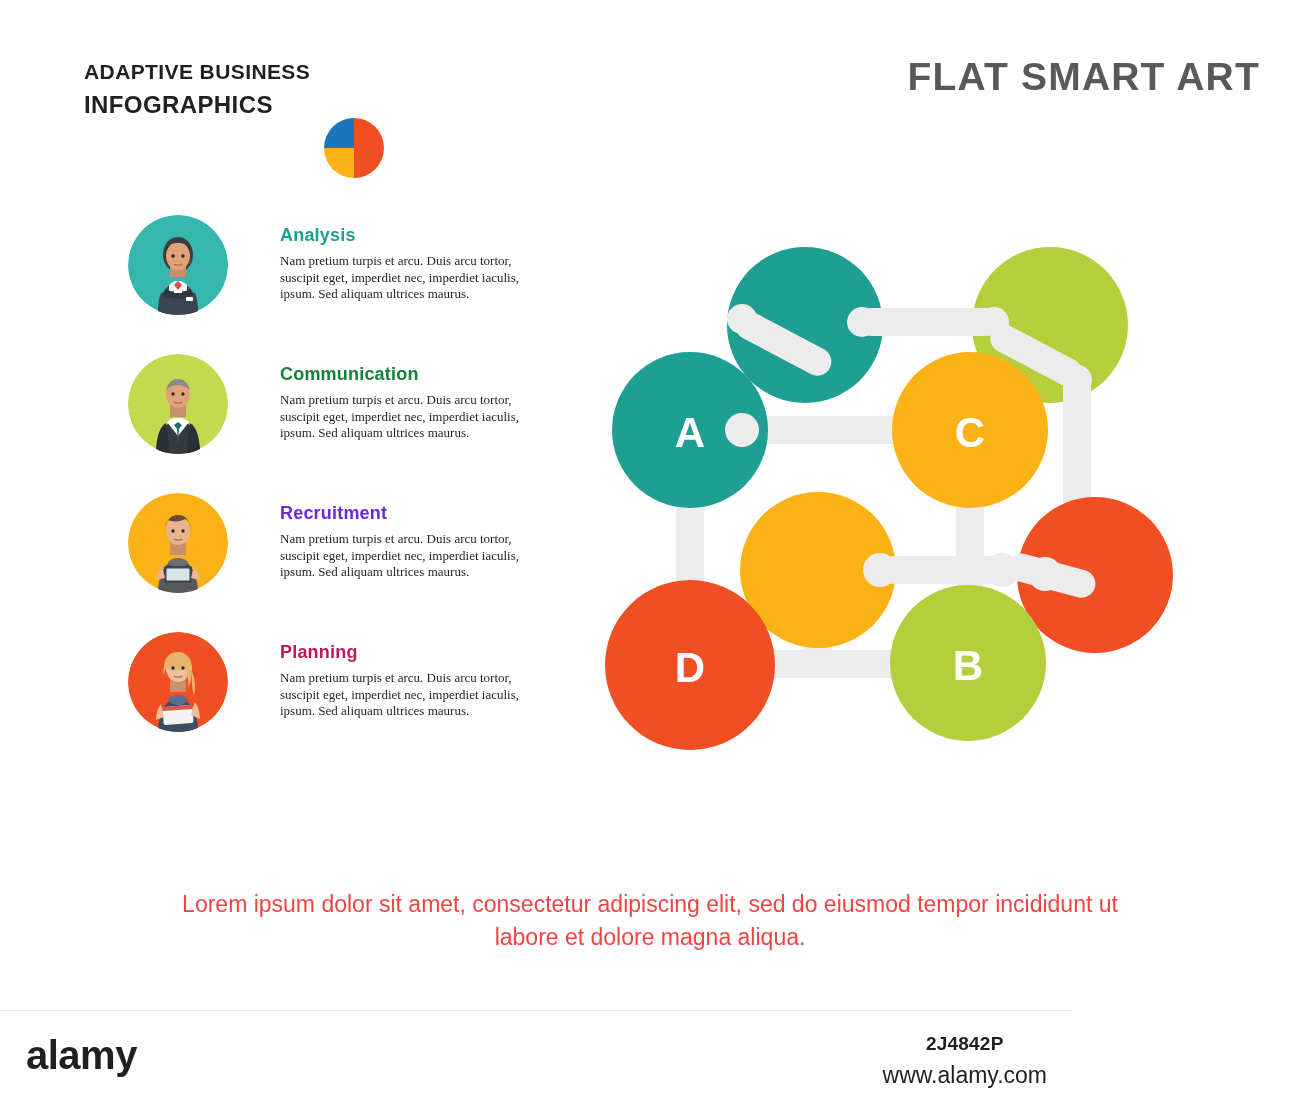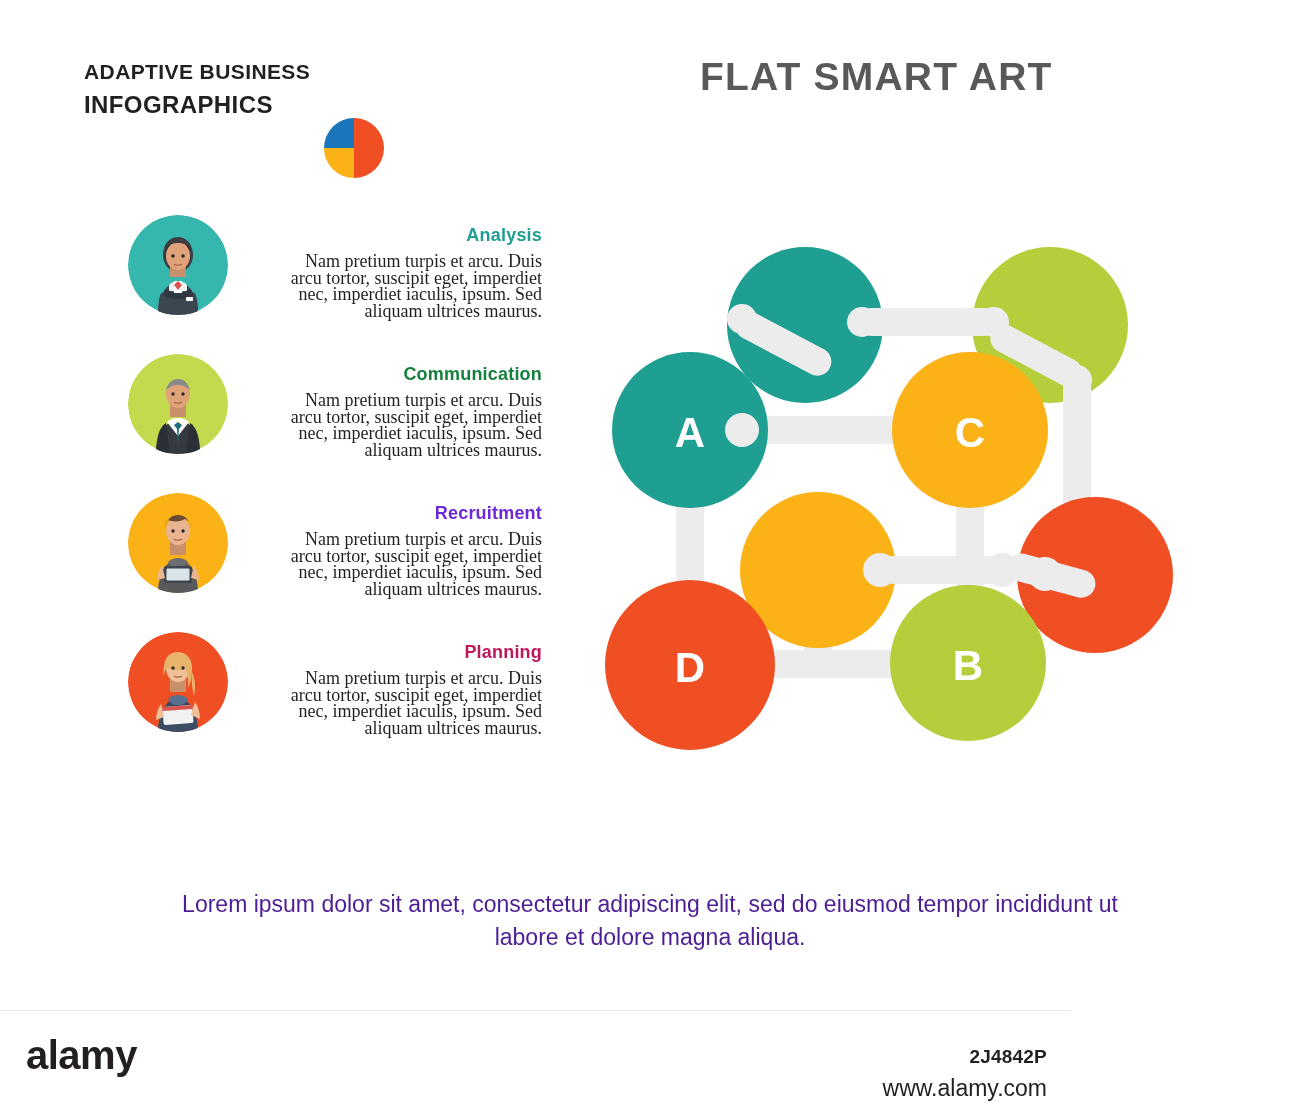--- a/index.html
+++ b/index.html
@@ -55,21 +55,21 @@
     width: 64px;
     height: 64px;
   }
 
   
   .headline {
     position: absolute;
     left: 700px;
     top: 55px;
     width: 560px;
-    text-align: left;
+    text-align: right;
     font-size: 39px;
     font-weight: bold;
     letter-spacing: 1.2px;
     color: #58595b;
   }
 
   
   .list {
     position: absolute;
     left: 128px;
@@ -87,30 +87,29 @@
     width: 100px;
     height: 100px;
     border-radius: 50%;
     overflow: hidden;
   }
   .item-body {
     position: absolute;
     left: 152px;
     top: 10px;
     width: 262px;
-    text-align: right;
   }
   .item-title {
     font-size: 18px;
     font-weight: bold;
     margin: 0 0 7px 0;
     letter-spacing: 0.2px;
   }
   .item-text {
-    font-size: 18px;
+    font-size: 13px;
     line-height: 16.5px;
     color: #231f20;
     font-family: "Liberation Serif", serif;
   }
 
   
   .diagram {
     position: absolute;
     left: 590px;
     top: 220px;
@@ -128,21 +127,21 @@
 
   
   .caption {
     position: absolute;
     left: 170px;
     top: 888px;
     width: 960px;
     text-align: center;
     font-size: 23px;
     line-height: 33px;
-    color: #4c1d95;
+    color: #ef4444;
   }
 
   
   .footer-bar {
     position: absolute;
     left: 0;
     top: 1010px;
     width: 1071px;
     height: 95px;
     background: #ffffff;
@@ -154,22 +153,21 @@
     top: 22px;
     font-size: 40px;
     font-weight: bold;
     color: #231f20;
     letter-spacing: -0.5px;
   }
   .footer-right {
     position: absolute;
     right: 24px;
     top: 22px;
-    text-align: right;
-    margin-top: 13px;
+    text-align: center;
   }
   .footer-id {
     font-size: 19px;
     color: #231f20;
     font-weight: bold;
     letter-spacing: 0.2px;
   }
   .footer-url {
     font-size: 23px;
     color: #231f20;

